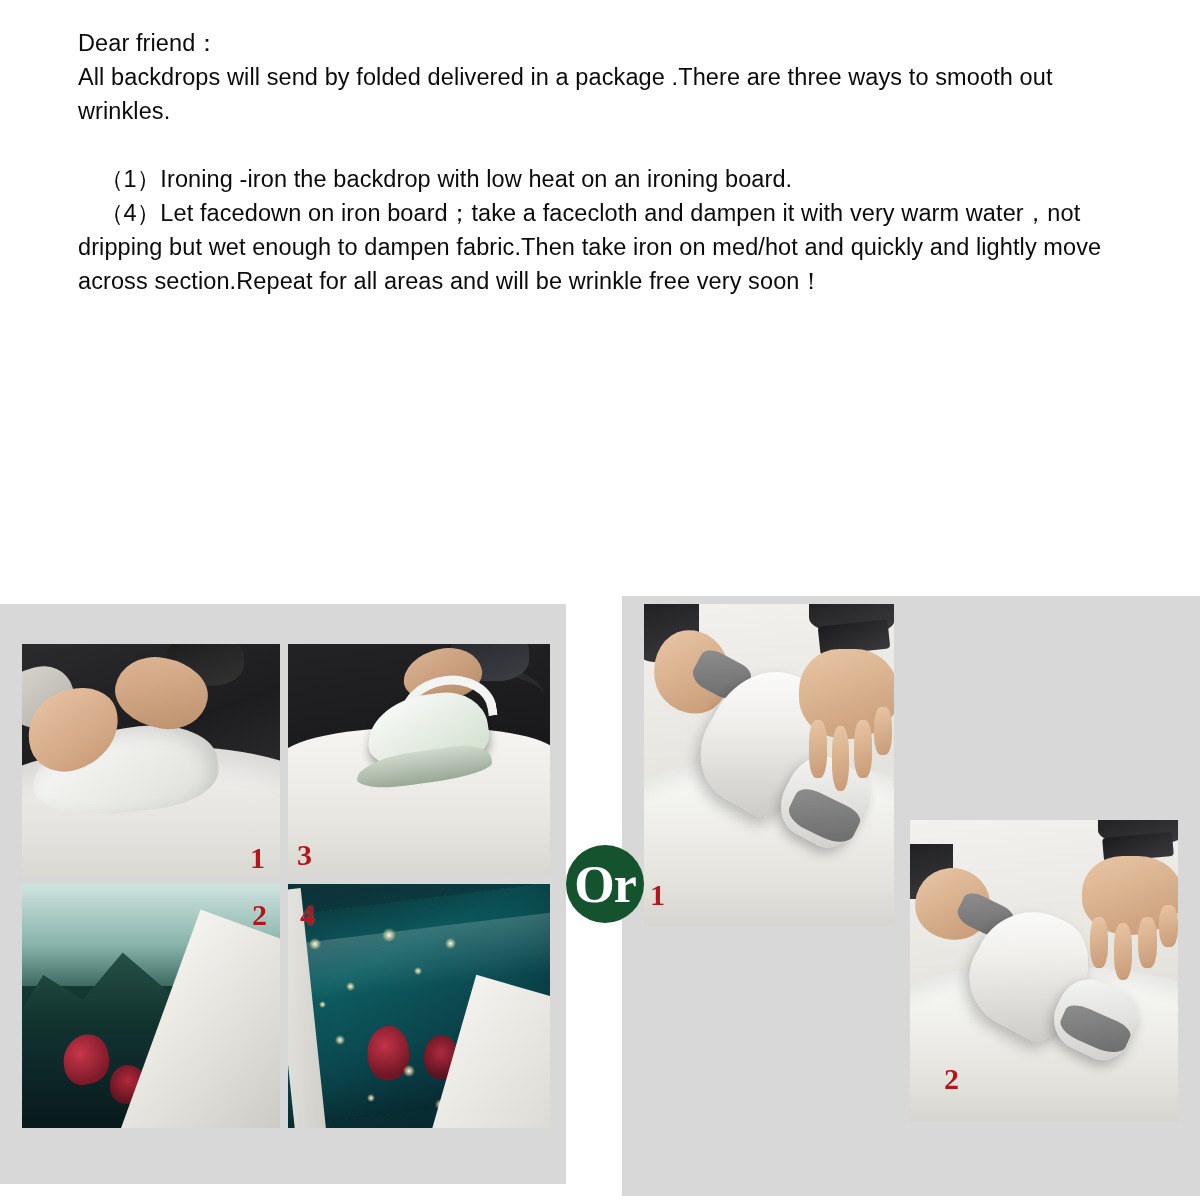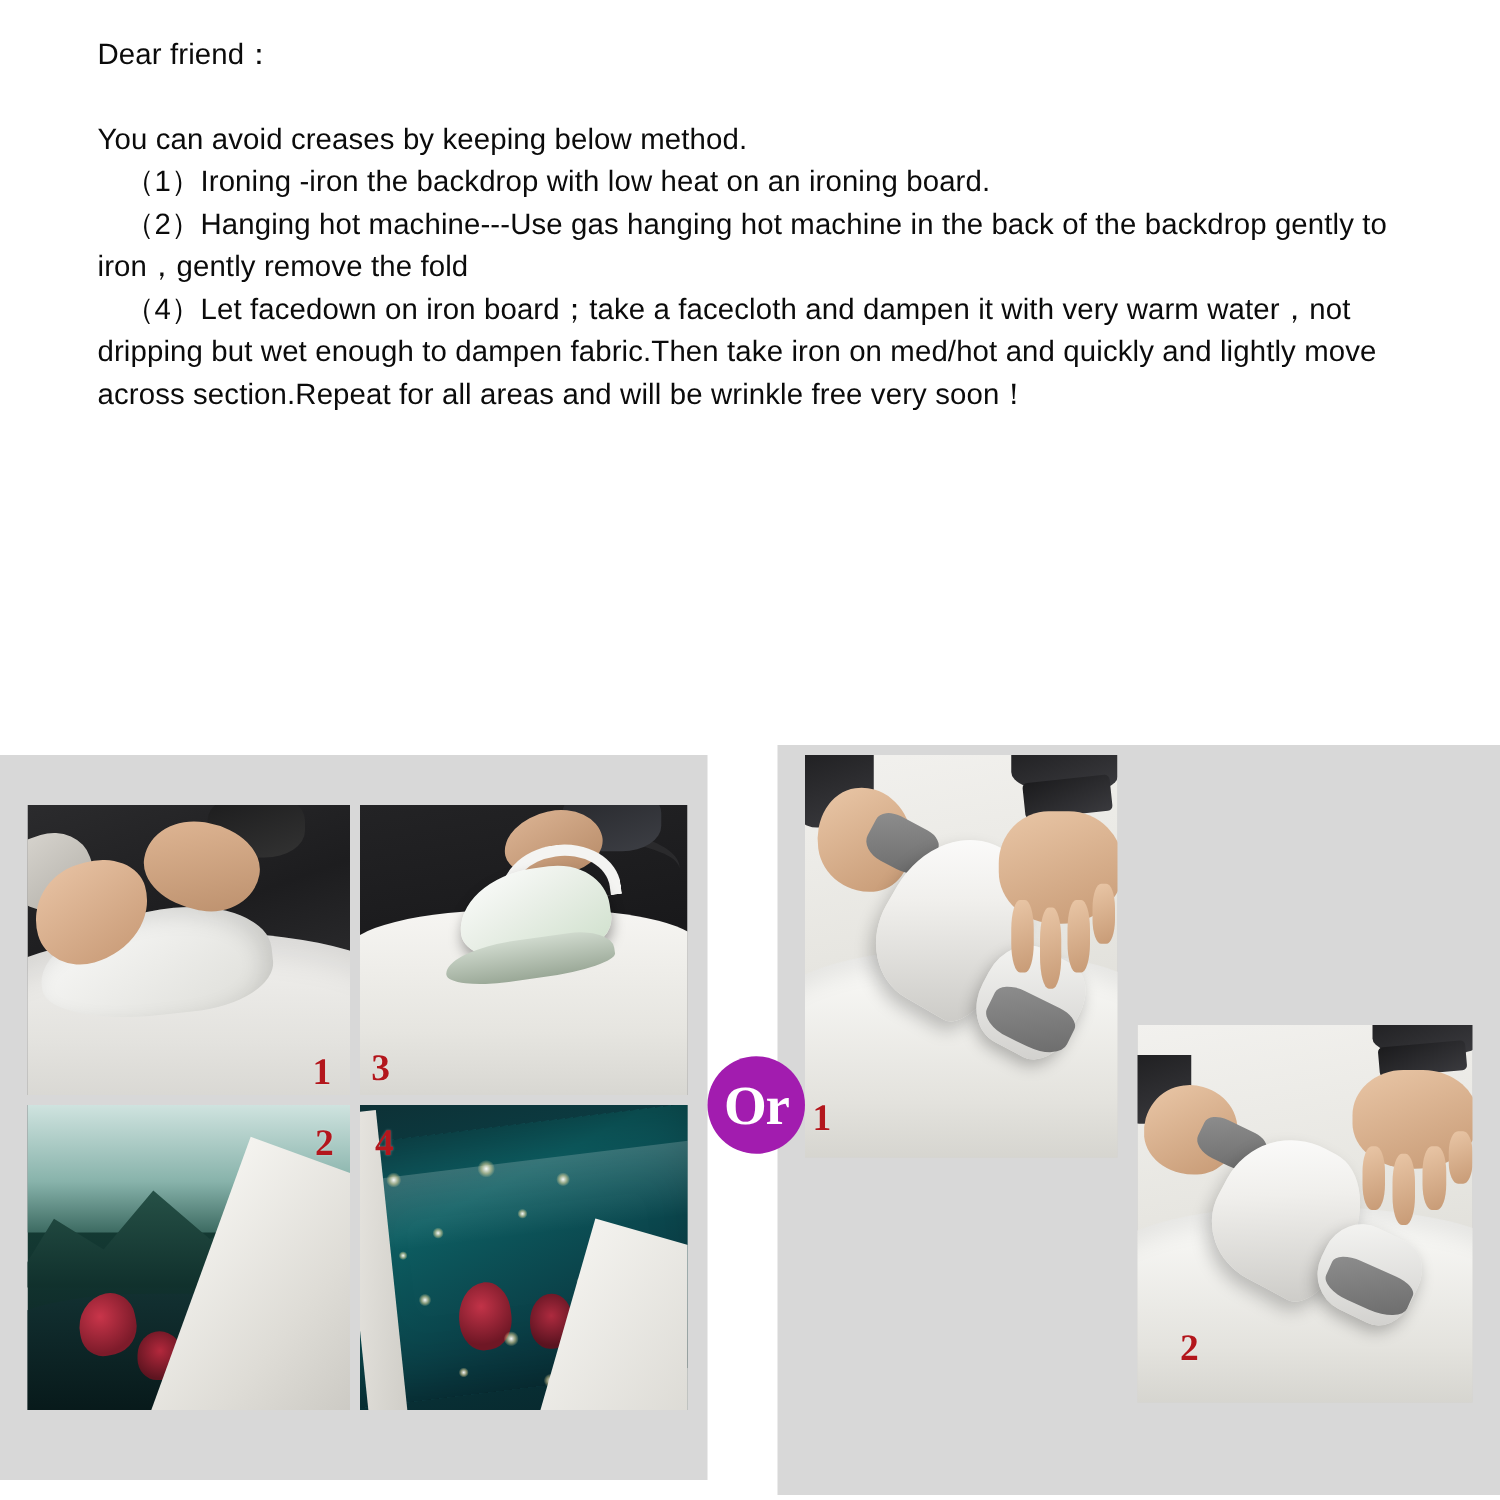--- a/index.html
+++ b/index.html
@@ -249,25 +249,25 @@
   #num-r2 { left: 944px; top: 1064px; font-size: 30px; }
 
   
   .or-badge {
     position: absolute;
     left: 566px;
     top: 845px;
     width: 78px;
     height: 78px;
     border-radius: 50%;
-    background: #a21caf;
+    background: #14532d;
     color: #ffffff;
     font-family: "Liberation Serif", serif;
     font-weight: 700;
-    font-size: 44px;
+    font-size: 52px;
     display: flex;
     align-items: center;
     justify-content: center;
     letter-spacing: -1px;
     text-align: right;
   }
 
   
   .right-panel {
     position: absolute;
@@ -319,24 +319,23 @@
   .sleeve-dk {
     position: absolute;
     background: linear-gradient(160deg,#1e1e20,#3b3b3f);
   }
 </style>
 </head>
 <body>
 
 <div class="instructions">
   <div class="line">Dear friend：</div>
+  <div class="line">All backdrops will send by folded delivered in a package .There are three ways to smooth out wrinkles.</div>
   <div class="spacer"></div>
-  <div class="line">You can avoid creases by keeping below method.</div>
   <div class="line indent">（1）Ironing -iron the backdrop with low heat on an ironing board.</div>
-  <div class="line indent">（2）Hanging hot machine---Use gas hanging hot machine in the back of the backdrop gently to iron，gently remove the fold</div>
   <div class="line indent">（4）Let facedown on iron board；take a facecloth and dampen it with very warm water，not dripping but wet enough to dampen fabric.Then take iron on med/hot and quickly and lightly move across section.Repeat for all areas and will be wrinkle free very soon！</div>
 </div>
 
 <div class="photo-area">
 
   <div class="left-panel"></div>
 
   <div class="right-panel"></div>
 </div>
 

